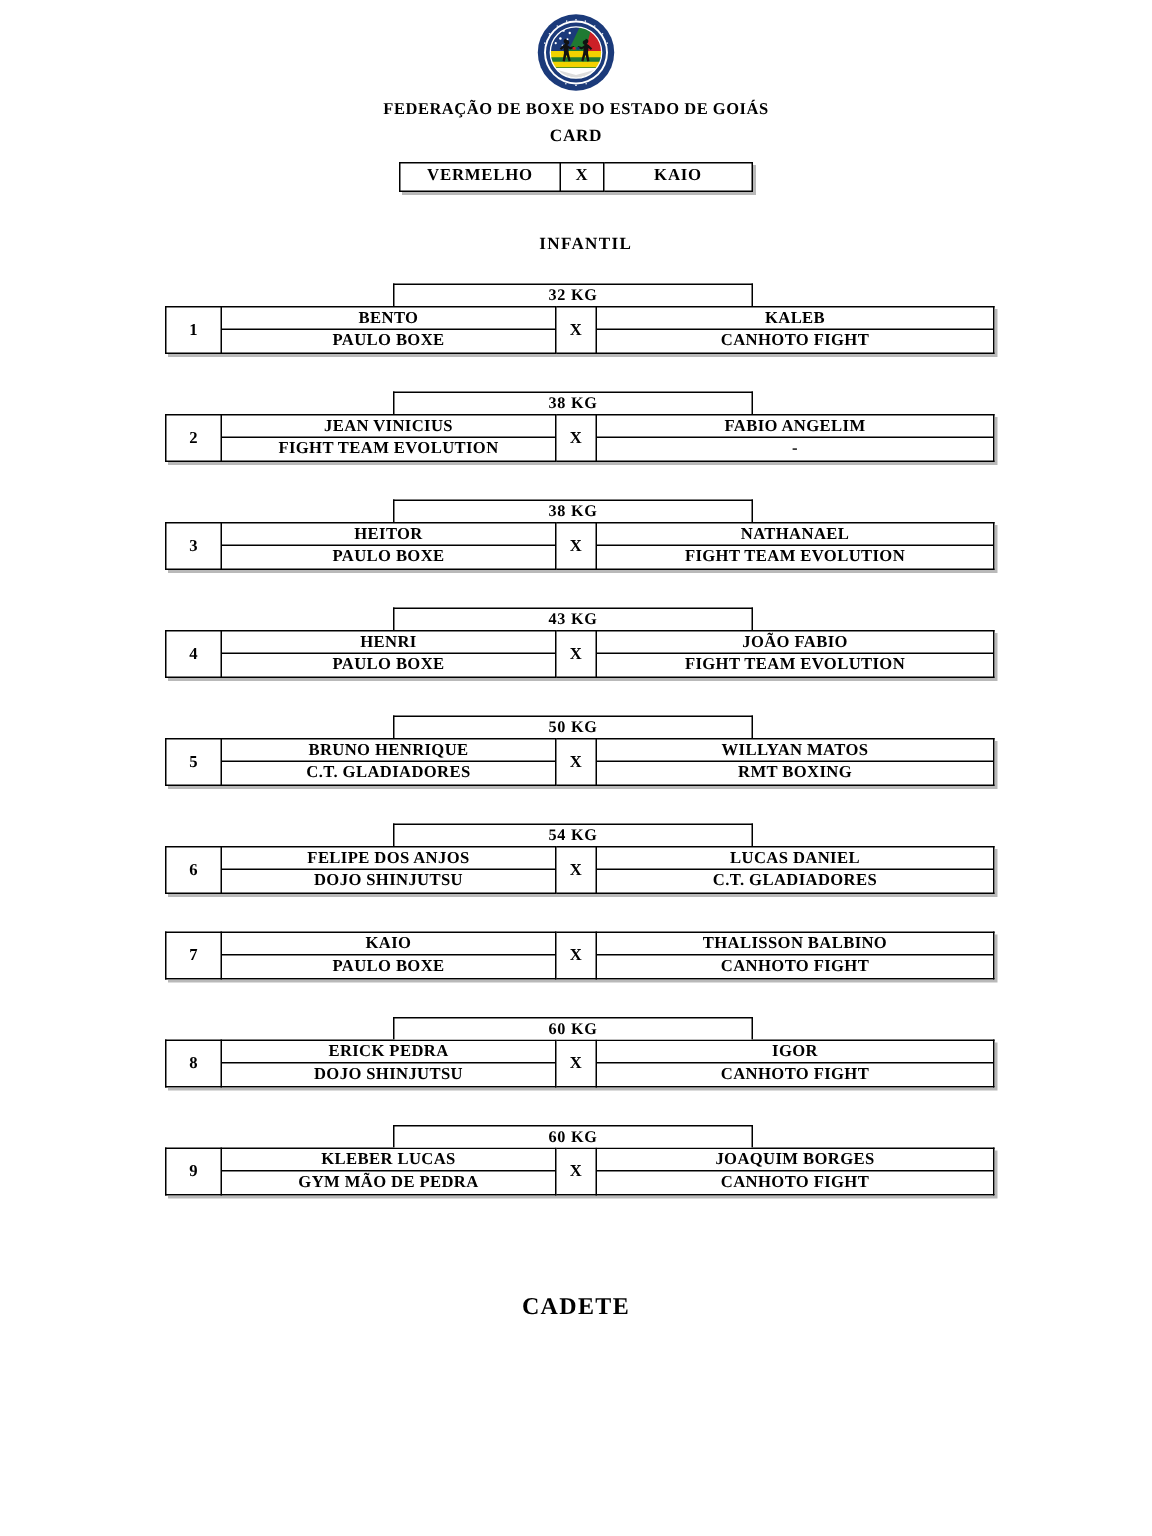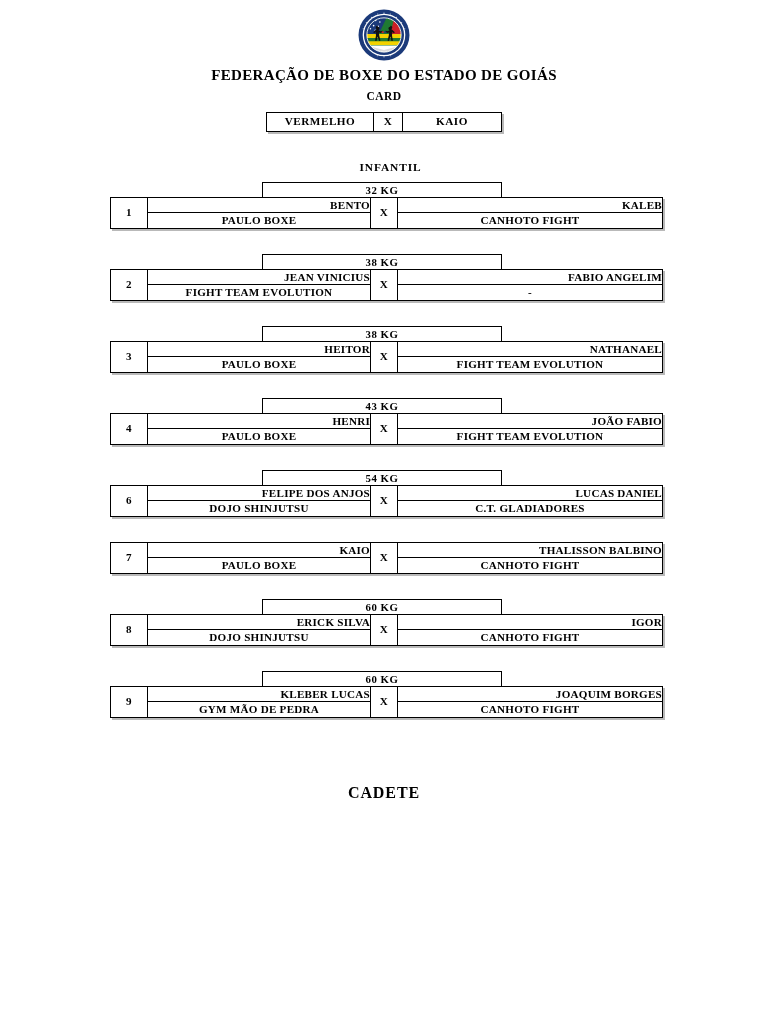--- a/index.html
+++ b/index.html
@@ -33,21 +33,21 @@
   }
   .logo {
     width: 52px;
     height: 52px;
     position: relative;
     display: block;
   }
 
   .fed-title {
     text-align: center;
-    font-size: 15px;
+    font-size: 11px;
     font-weight: bold;
     letter-spacing: 0.35px;
     margin-top: 6px;
     line-height: 1.1;
   }
 
   .card-title {
     text-align: center;
     font-size: 11.5px;
     font-weight: bold;
@@ -84,21 +84,21 @@
     font-size: 11.4px;
     font-weight: bold;
     letter-spacing: 0.9px;
     margin-top: 29px;
     line-height: 1.1;
     padding-left: 13px;
   }
 
   
   .bouts {
-    margin-top: 8px;
+    margin-top: 20px;
   }
 
   .bout {
     position: relative;
     width: 548px;
     margin: 0 auto 25px auto;
     padding-left: 0;
   }
   .bout:last-child { margin-bottom: 0; }
 
@@ -156,21 +156,20 @@
     display: block;
     height: 15px;
     line-height: 15px;
     box-sizing: border-box;
     text-align: center;
     overflow: hidden;
     white-space: nowrap;
   }
   .stack-line.top {
     border-bottom: 1.2px solid #000;
-    text-align: right;
   }
 
   .cell-stack {
     padding: 0 !important;
     vertical-align: top;
     height: 31px;
   }
   .cell-num, .cell-x {
     height: 31px;
     vertical-align: middle;
@@ -356,20 +355,43 @@
             <span class="stack">
               <span class="stack-line top">JOÃO FABIO</span>
               <span class="stack-line">FIGHT TEAM EVOLUTION</span>
             </span>
           </td>
         </tr>
       </tbody>
     </table>
   </div>
 
+  <div class="bout">
+    <div class="weight-bar">50 KG</div>
+    <table class="bout-table">
+      <tbody>
+        <tr>
+          <td class="cell-num">5</td>
+          <td class="cell-red cell-stack">
+            <span class="stack">
+              <span class="stack-line top">BRUNO HENRIQUE</span>
+              <span class="stack-line">C.T. GLADIADORES</span>
+            </span>
+          </td>
+          <td class="cell-x">X</td>
+          <td class="cell-blue cell-stack">
+            <span class="stack">
+              <span class="stack-line top">WILLYAN MATOS</span>
+              <span class="stack-line">RMT BOXING</span>
+            </span>
+          </td>
+        </tr>
+      </tbody>
+    </table>
+  </div>
 
   <div class="bout">
     <div class="weight-bar">54 KG</div>
     <table class="bout-table">
       <tbody>
         <tr>
           <td class="cell-num">6</td>
           <td class="cell-red cell-stack">
             <span class="stack">
               <span class="stack-line top">FELIPE DOS ANJOS</span>
@@ -412,21 +434,21 @@
   </div>
 
   <div class="bout">
     <div class="weight-bar">60 KG</div>
     <table class="bout-table">
       <tbody>
         <tr>
           <td class="cell-num">8</td>
           <td class="cell-red cell-stack">
             <span class="stack">
-              <span class="stack-line top">ERICK SILVA</span>
+              <span class="stack-line top">ERICK PEDRA</span>
               <span class="stack-line">DOJO SHINJUTSU</span>
             </span>
           </td>
           <td class="cell-x">X</td>
           <td class="cell-blue cell-stack">
             <span class="stack">
               <span class="stack-line top">IGOR</span>
               <span class="stack-line">CANHOTO FIGHT</span>
             </span>
           </td>

